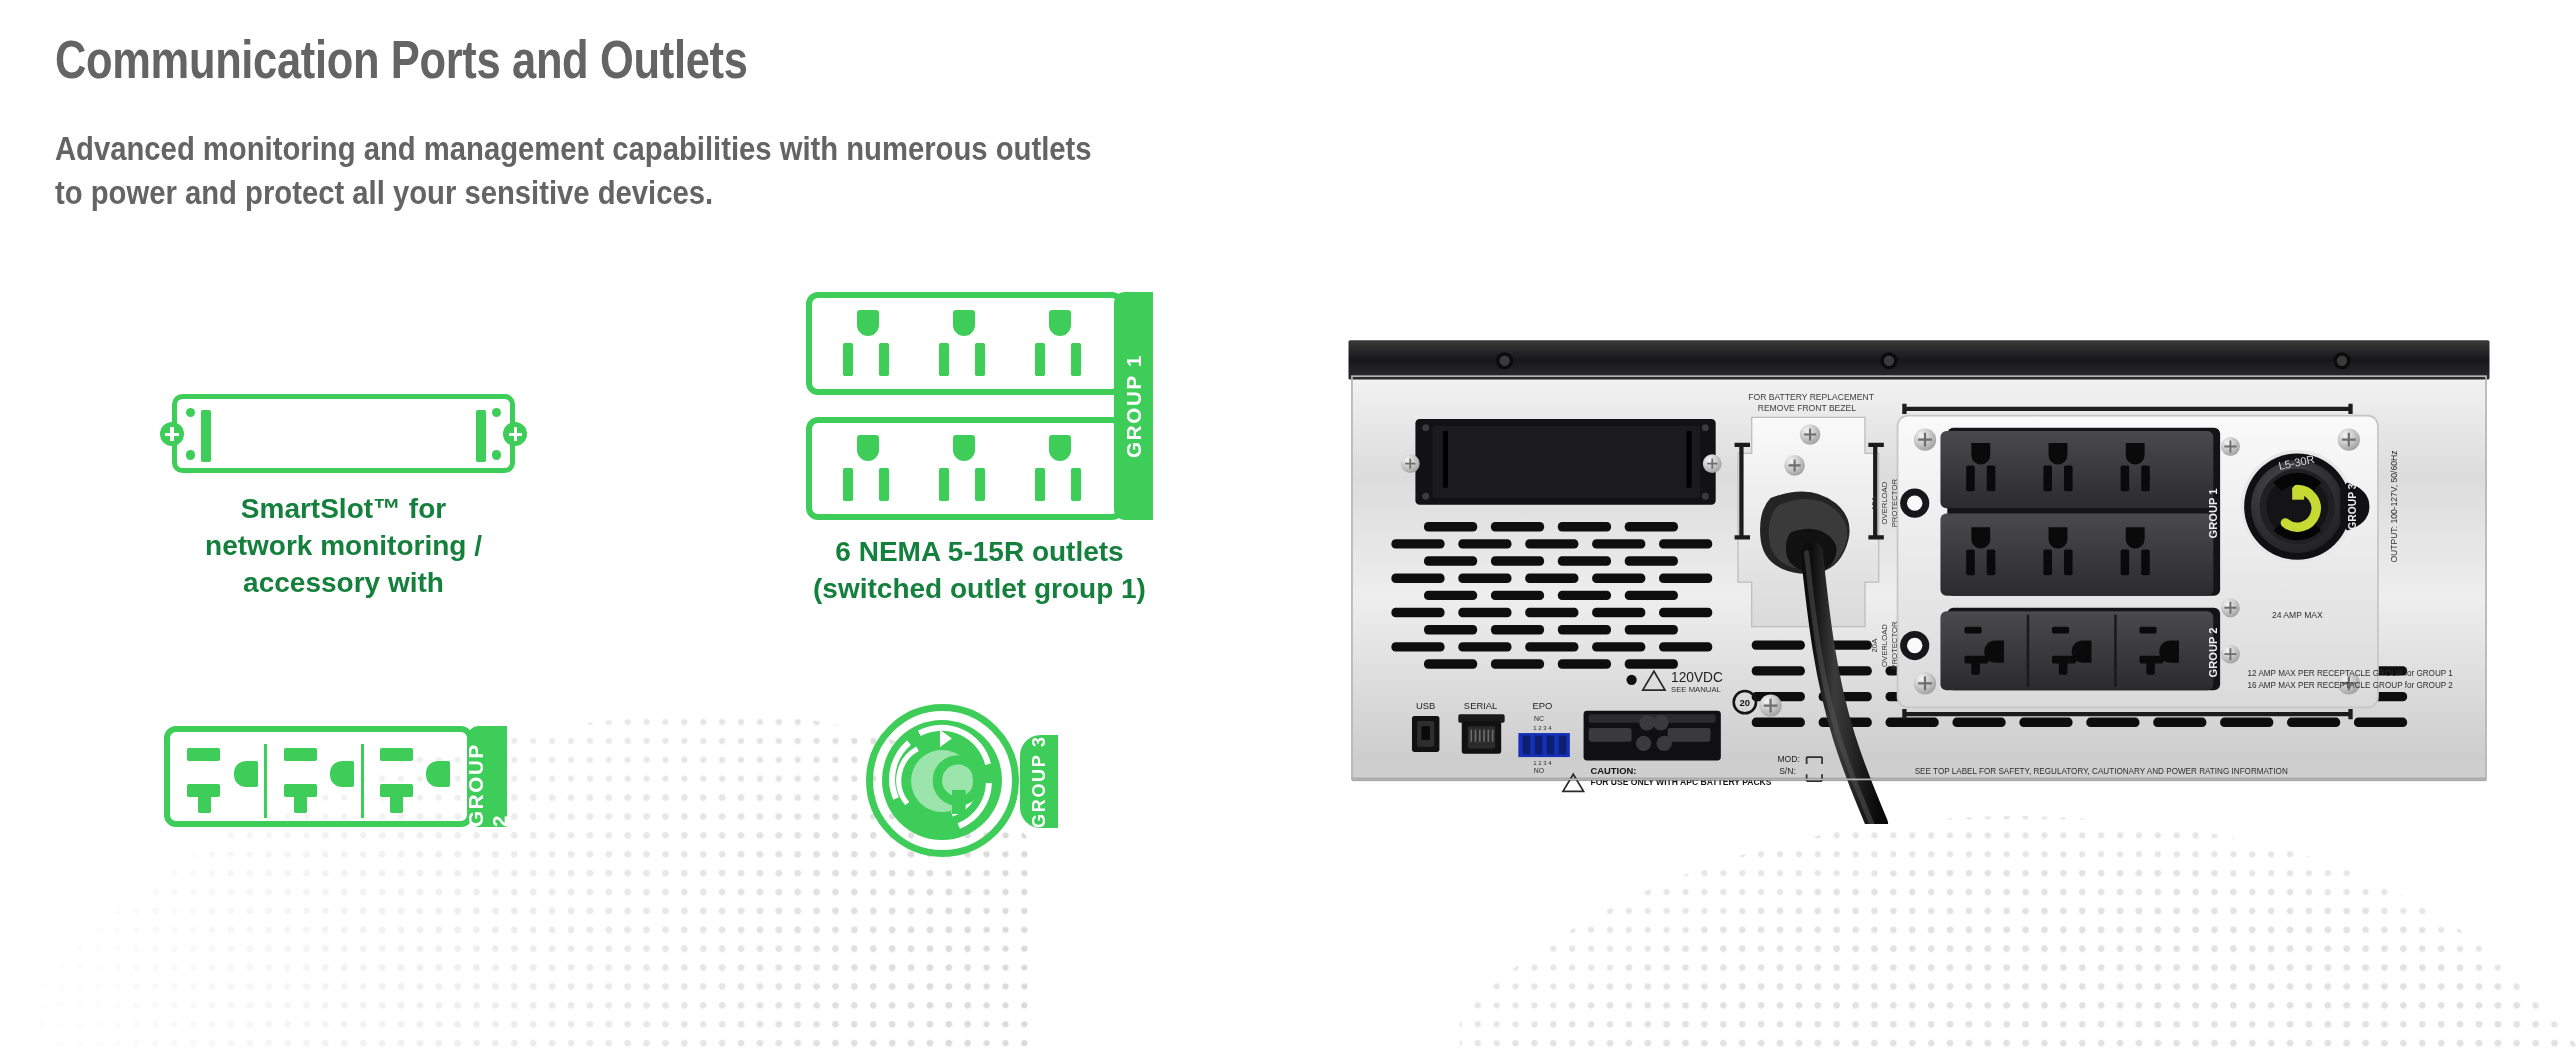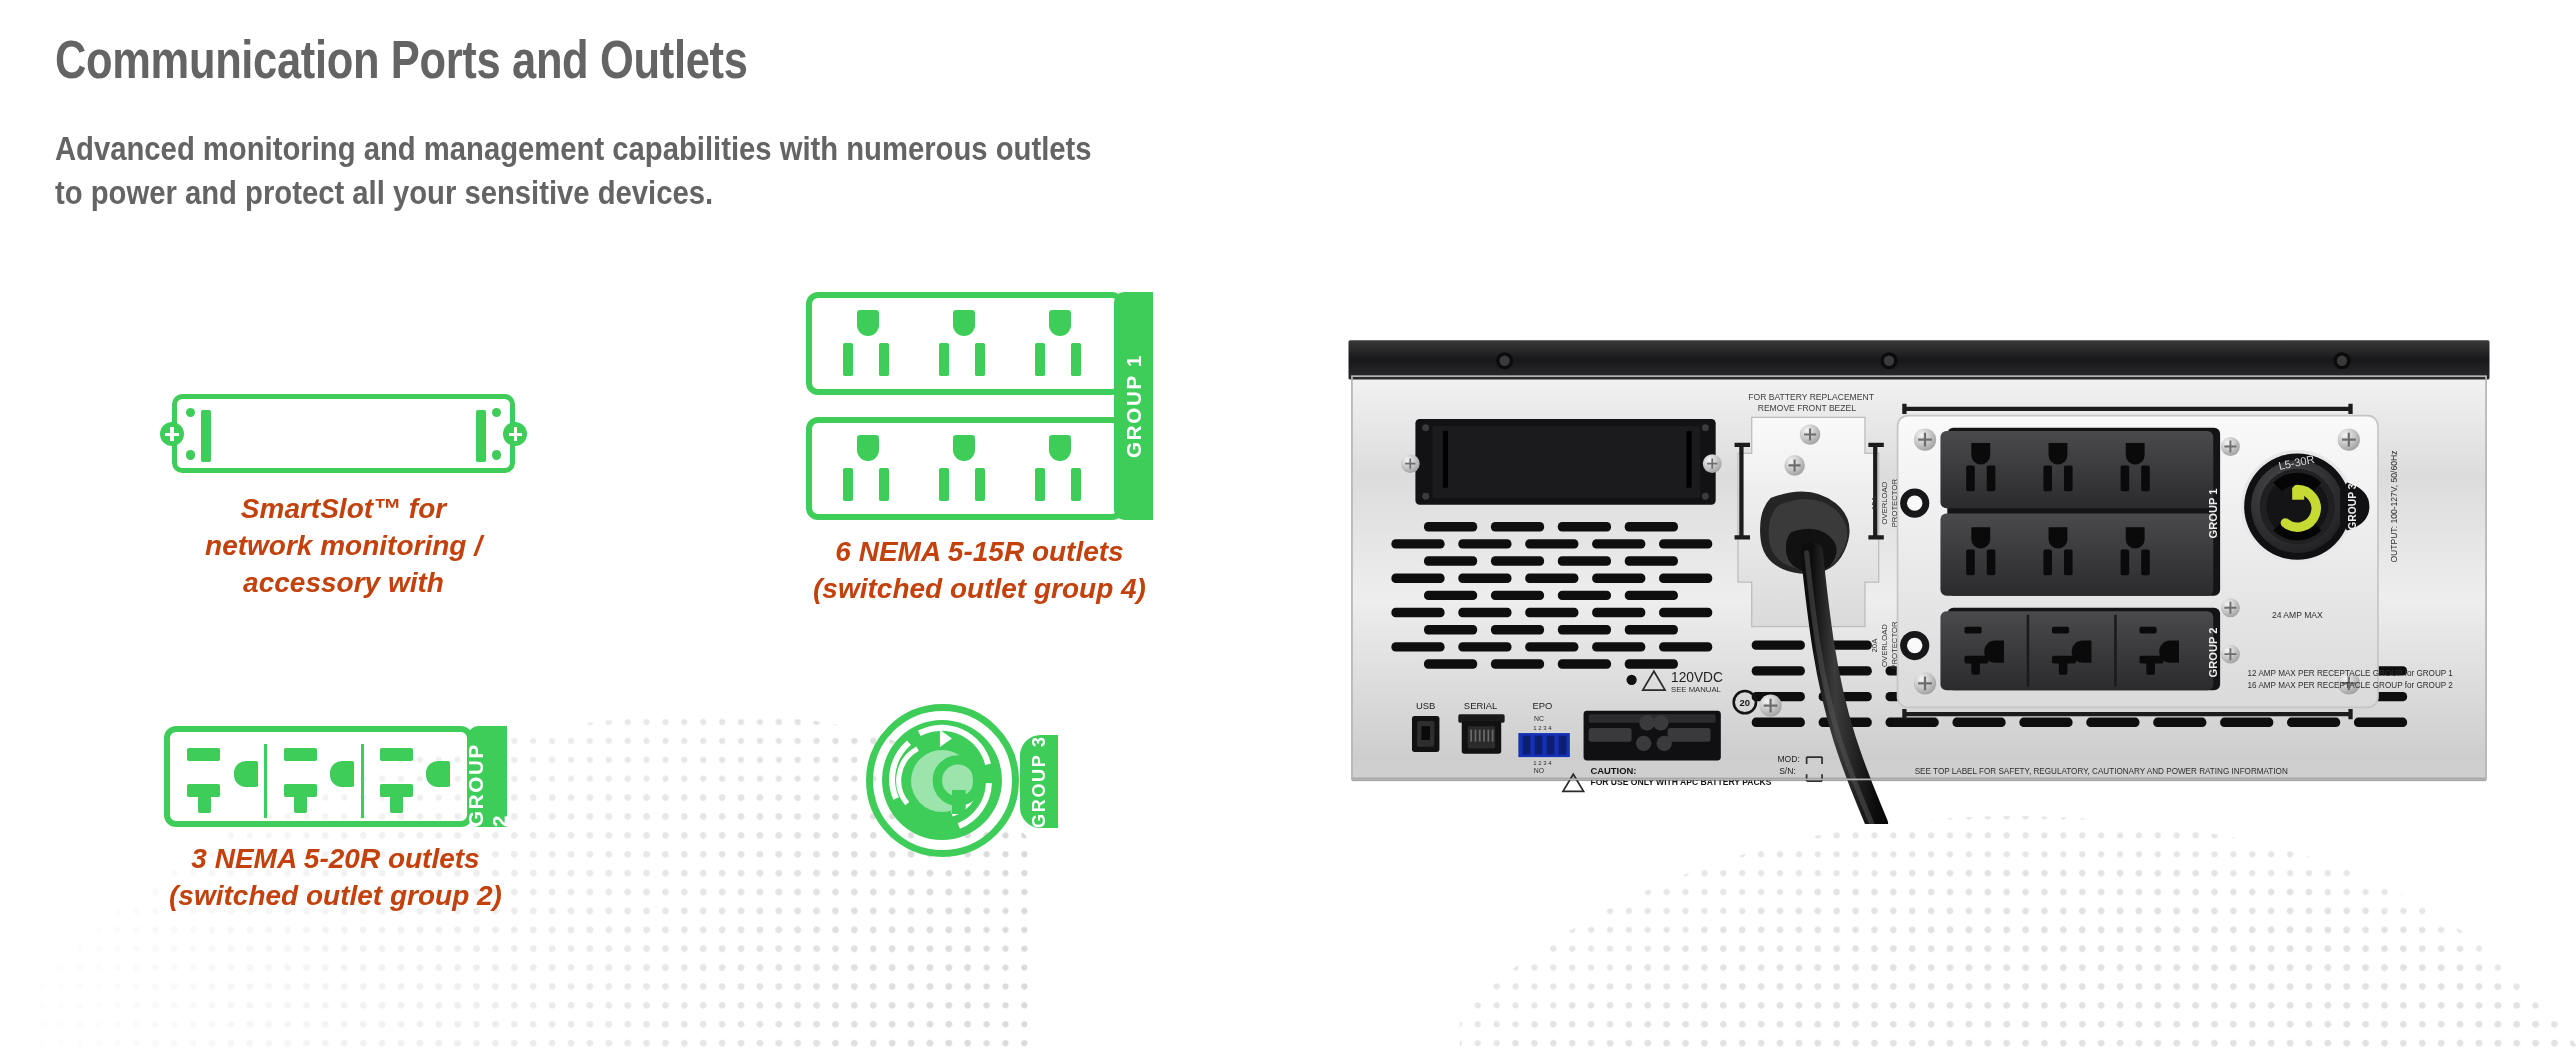--- a/index.html
+++ b/index.html
@@ -23,23 +23,23 @@
   .subhead {
     position:absolute; left:55px; top:127px;
     font-size:34px; font-weight:bold; color:#646464;
     line-height:1.28; transform:scaleX(0.86); transform-origin:left top;
     white-space:nowrap; z-index:5;
   }
 
   
   .feature { position:absolute; z-index:5; }
   .cap {
-    text-align:center; color:#c2410c;
+    text-align:center; color:#15803d;
     font-size:28px; font-weight:bold; line-height:1.32;
-    margin-top:13.7px; white-space:nowrap;font-style:italic;
+    margin-top:13.7px; white-space:nowrap;
   }
 
   
   #smartslot-block { left:103px; top:391px; width:481px; }
   .ss-wrap { position:relative; width:395px; height:86px; margin:0 auto; }
   .ss-frame {
     position:absolute; left:26px; top:3.4px; width:343px; height:79px;
     border:5.2px solid #3DCD58; border-radius:10.3px; background:transparent;
   }
   .ss-dot { position:absolute; width:9.4px; height:9.4px; border-radius:50%; background:#3DCD58; }
@@ -213,21 +213,21 @@
       </div>
       <div class="outlet-515" style="left:216px;top:12px">
         <div class="o-dome"></div>
         <div class="o-slot" style="left:6.9px"></div>
         <div class="o-slot" style="left:43px"></div>
       </div>
     </div>
   </div>
   <div class="cap">
     <div>6 NEMA 5-15R outlets</div>
-    <div>(switched outlet group 4)</div>
+    <div>(switched outlet group 1)</div>
   </div>
 </div>
 
 <div class="feature" id="group2-block">
   <div class="g2-wrap">
     <div class="g2-panel">
       <div class="outlet-520" style="left:15.5px">
         <div class="o20-hbar"></div>
         <div class="o20-tv"></div>
         <div class="o20-tstem"></div>
@@ -242,24 +242,20 @@
       <div class="outlet-520" style="left:208px">
         <div class="o20-hbar"></div>
         <div class="o20-tv"></div>
         <div class="o20-tstem"></div>
         <div class="o20-gnd"></div>
       </div>
       <div class="g2-div" style="left:94px"></div>
       <div class="g2-div" style="left:191px"></div>
     </div>
     <div class="gtab g2-tab">GROUP 2</div>
-  </div>
-  <div class="cap">
-    <div>3 NEMA 5-20R outlets</div>
-    <div>(switched outlet group 2)</div>
   </div>
 </div>
 
 <div class="feature" id="group3-block">
   <div class="g3-wrap">
     <div class="gtab g3-tab">GROUP 3</div>
     <div class="g3-ring"></div>
     <div class="g3-disc"></div>
     <svg class="g3-svg" viewBox="0 0 178 178">
       <g fill="none" stroke="#ffffff" stroke-width="7">

